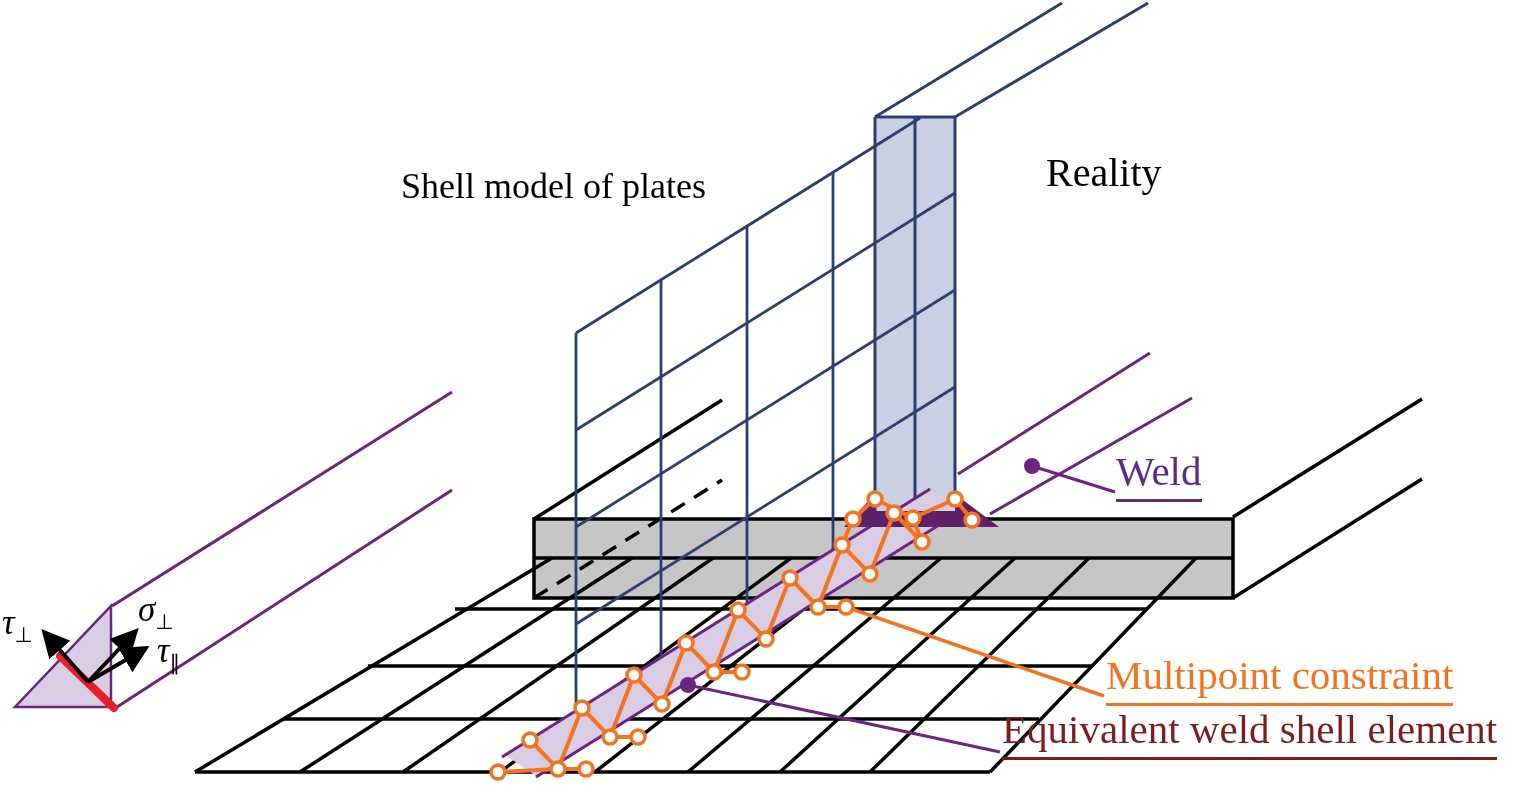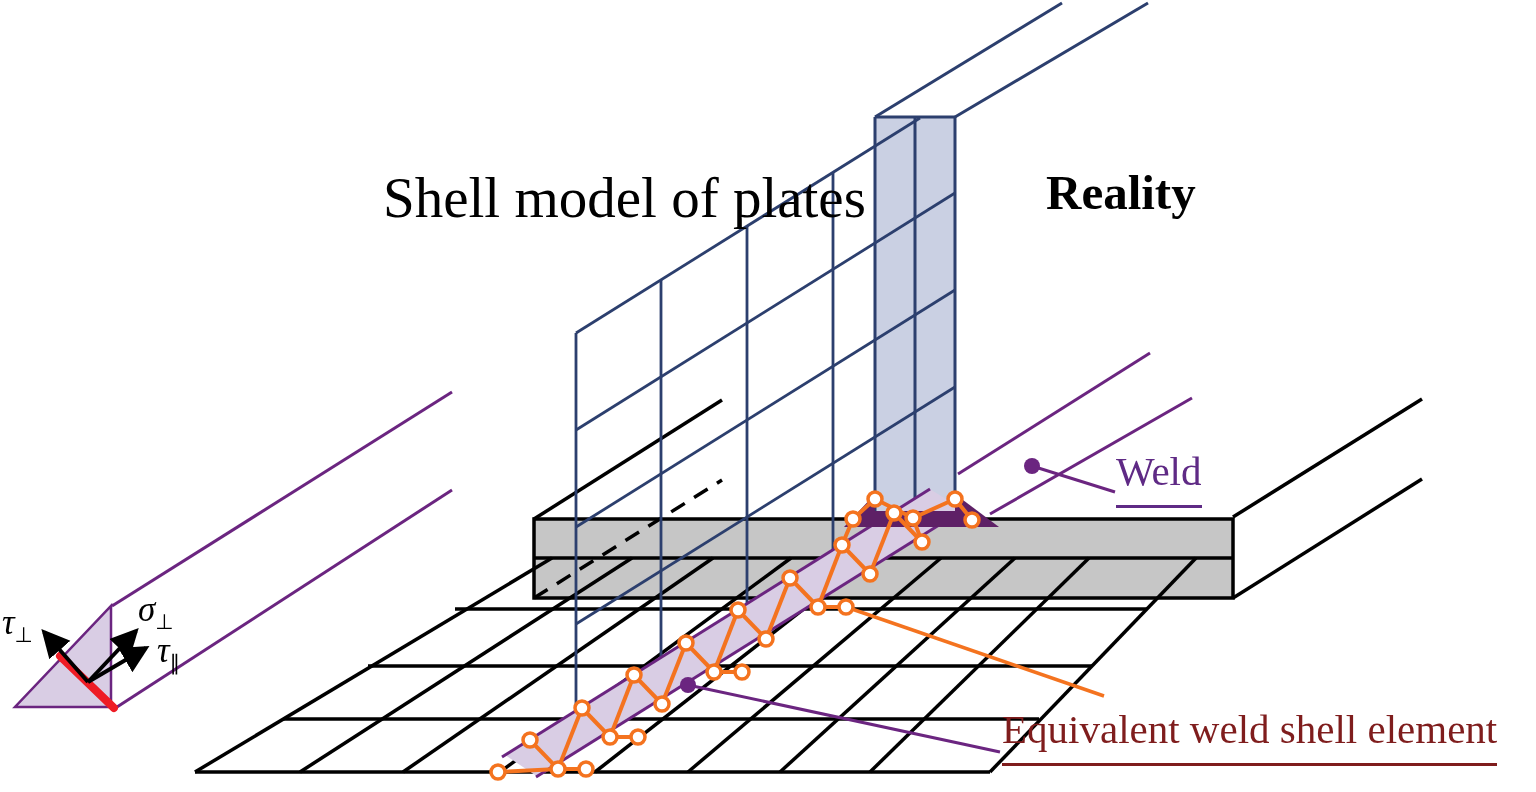--- a/index.html
+++ b/index.html
@@ -1,22 +1,22 @@
 <!DOCTYPE html>
 <html><head>
 <meta charset="utf-8">
 <style>
   html,body{margin:0;padding:0;background:#ffffff;}
   #page{position:relative;width:1536px;height:792px;background:#ffffff;overflow:hidden;
         font-family:"Liberation Serif", serif;}
   #diagram-svg{position:absolute;left:0;top:0;}
   .lbl{position:absolute;white-space:nowrap;line-height:1.05;color:#000;}
-  .lbl.underlined{border-bottom:3px solid currentColor;padding-bottom:12px;}
-  #shell-title{left:383px;top:168px;font-size:57px;text-align:center;}
-  #reality-title{left:1046px;top:167px;font-size:49px;font-weight:bold;}
+  .lbl.underlined{border-bottom:3px solid currentColor;padding-bottom:6px;}
+  #shell-title{left:401px;top:168px;font-size:36px;text-align:center;}
+  #reality-title{left:1046px;top:152px;font-size:40px;}
   #weld-label{left:1116px;top:450px;font-size:41px;color:#5F2A85;}
   #mpc-label{left:1106px;top:654px;font-size:41px;color:#F4731F;}
   #ews-label{left:1002px;top:708px;font-size:41px;color:#7f1d1d;}
   .greek{position:absolute;font-style:italic;font-size:35px;color:#000;}
   .greek .sub{font-size:21px;font-style:normal;vertical-align:-8px;letter-spacing:-1px;}
   #tau-perp-label{left:2px;top:603px;}
   #sigma-perp-label{left:138px;top:590px;}
   #tau-par-label{left:157px;top:631px;}
 </style>
 </head>
@@ -135,20 +135,21 @@
         <circle cx="955" cy="499" r="7" fill="#ffffff" stroke="#F4731F" stroke-width="3.5"></circle>
         <circle cx="972" cy="520" r="7" fill="#ffffff" stroke="#F4731F" stroke-width="3.5"></circle>
         <circle cx="1032" cy="466" r="8" fill="#6B2580" stroke="none" stroke-width="0"></circle>
         <circle cx="688" cy="685" r="8" fill="#6B2580" stroke="none" stroke-width="0"></circle>
       </g>
   </svg>
 
   <div class="lbl" id="shell-title">Shell model of plates</div>
   <div class="lbl" id="reality-title">Reality</div>
   <div class="lbl underlined" id="weld-label">Weld</div>
+  <div class="lbl underlined" id="mpc-label">Multipoint constraint</div>
   <div class="lbl underlined" id="ews-label">Equivalent weld shell element</div>
 
   <div class="greek" id="tau-perp-label">
     <span>τ</span><span class="sub">⊥</span>
   </div>
   <div class="greek" id="sigma-perp-label">
     <span>σ</span><span class="sub">⊥</span>
   </div>
   <div class="greek" id="tau-par-label">
     <span>τ</span><span class="sub">∥</span>

